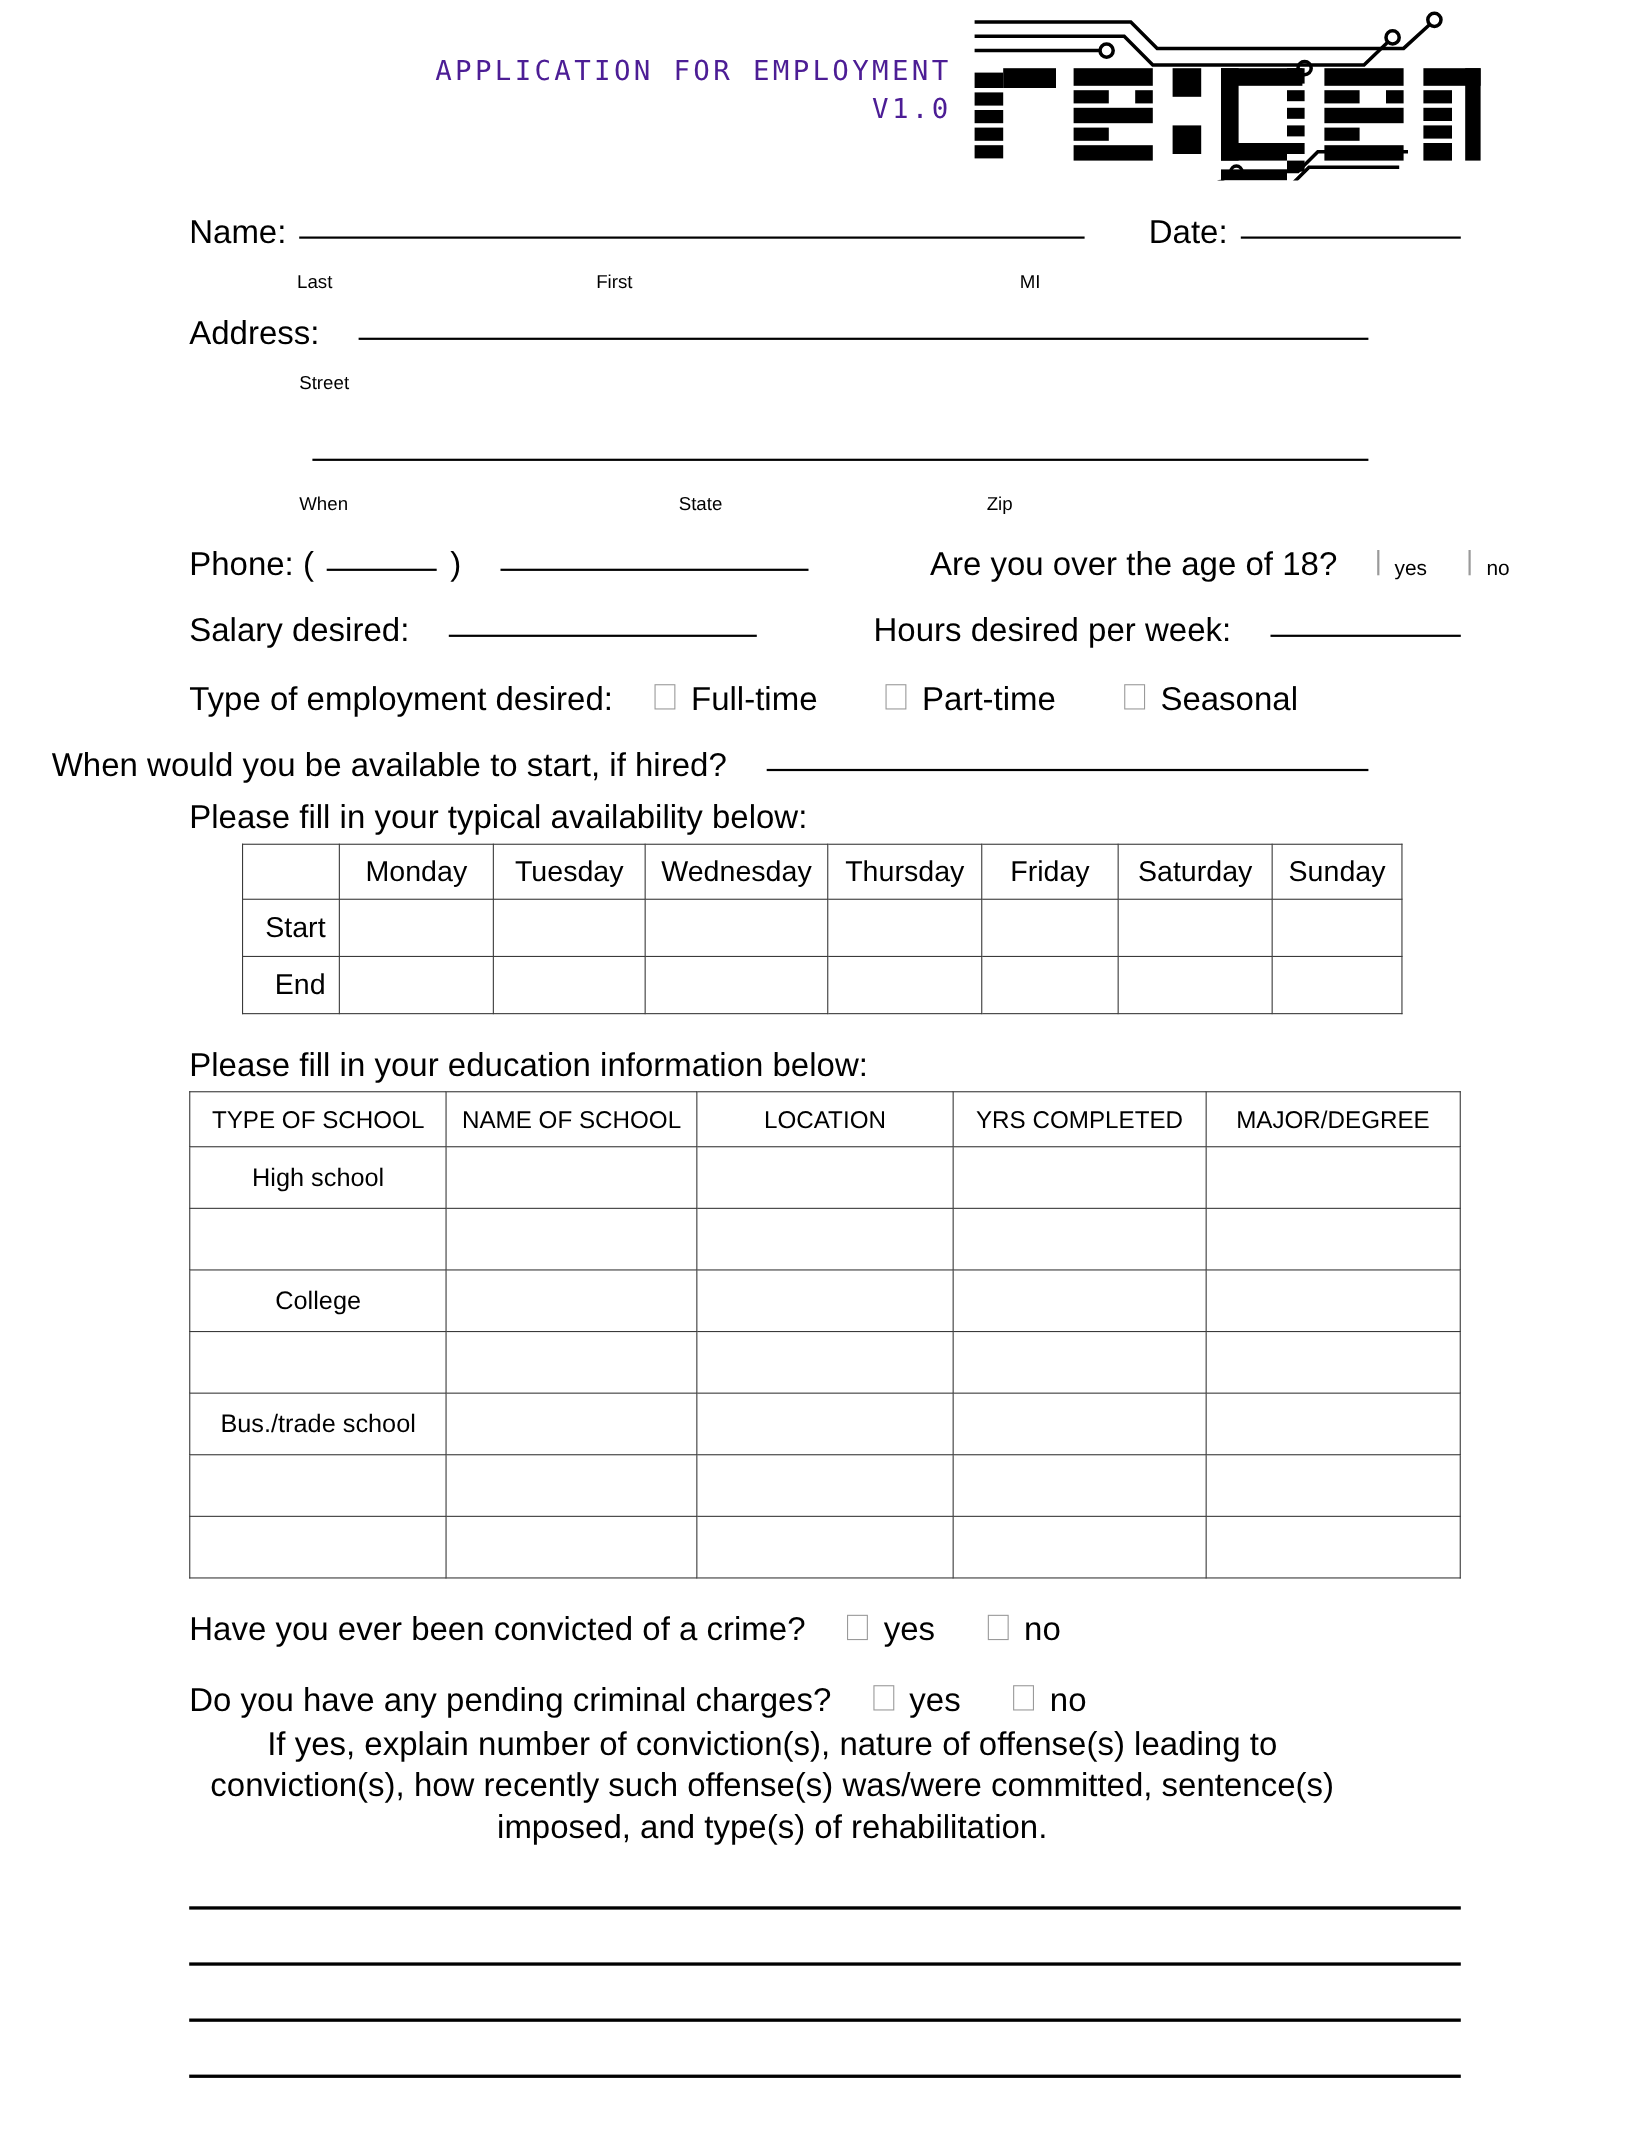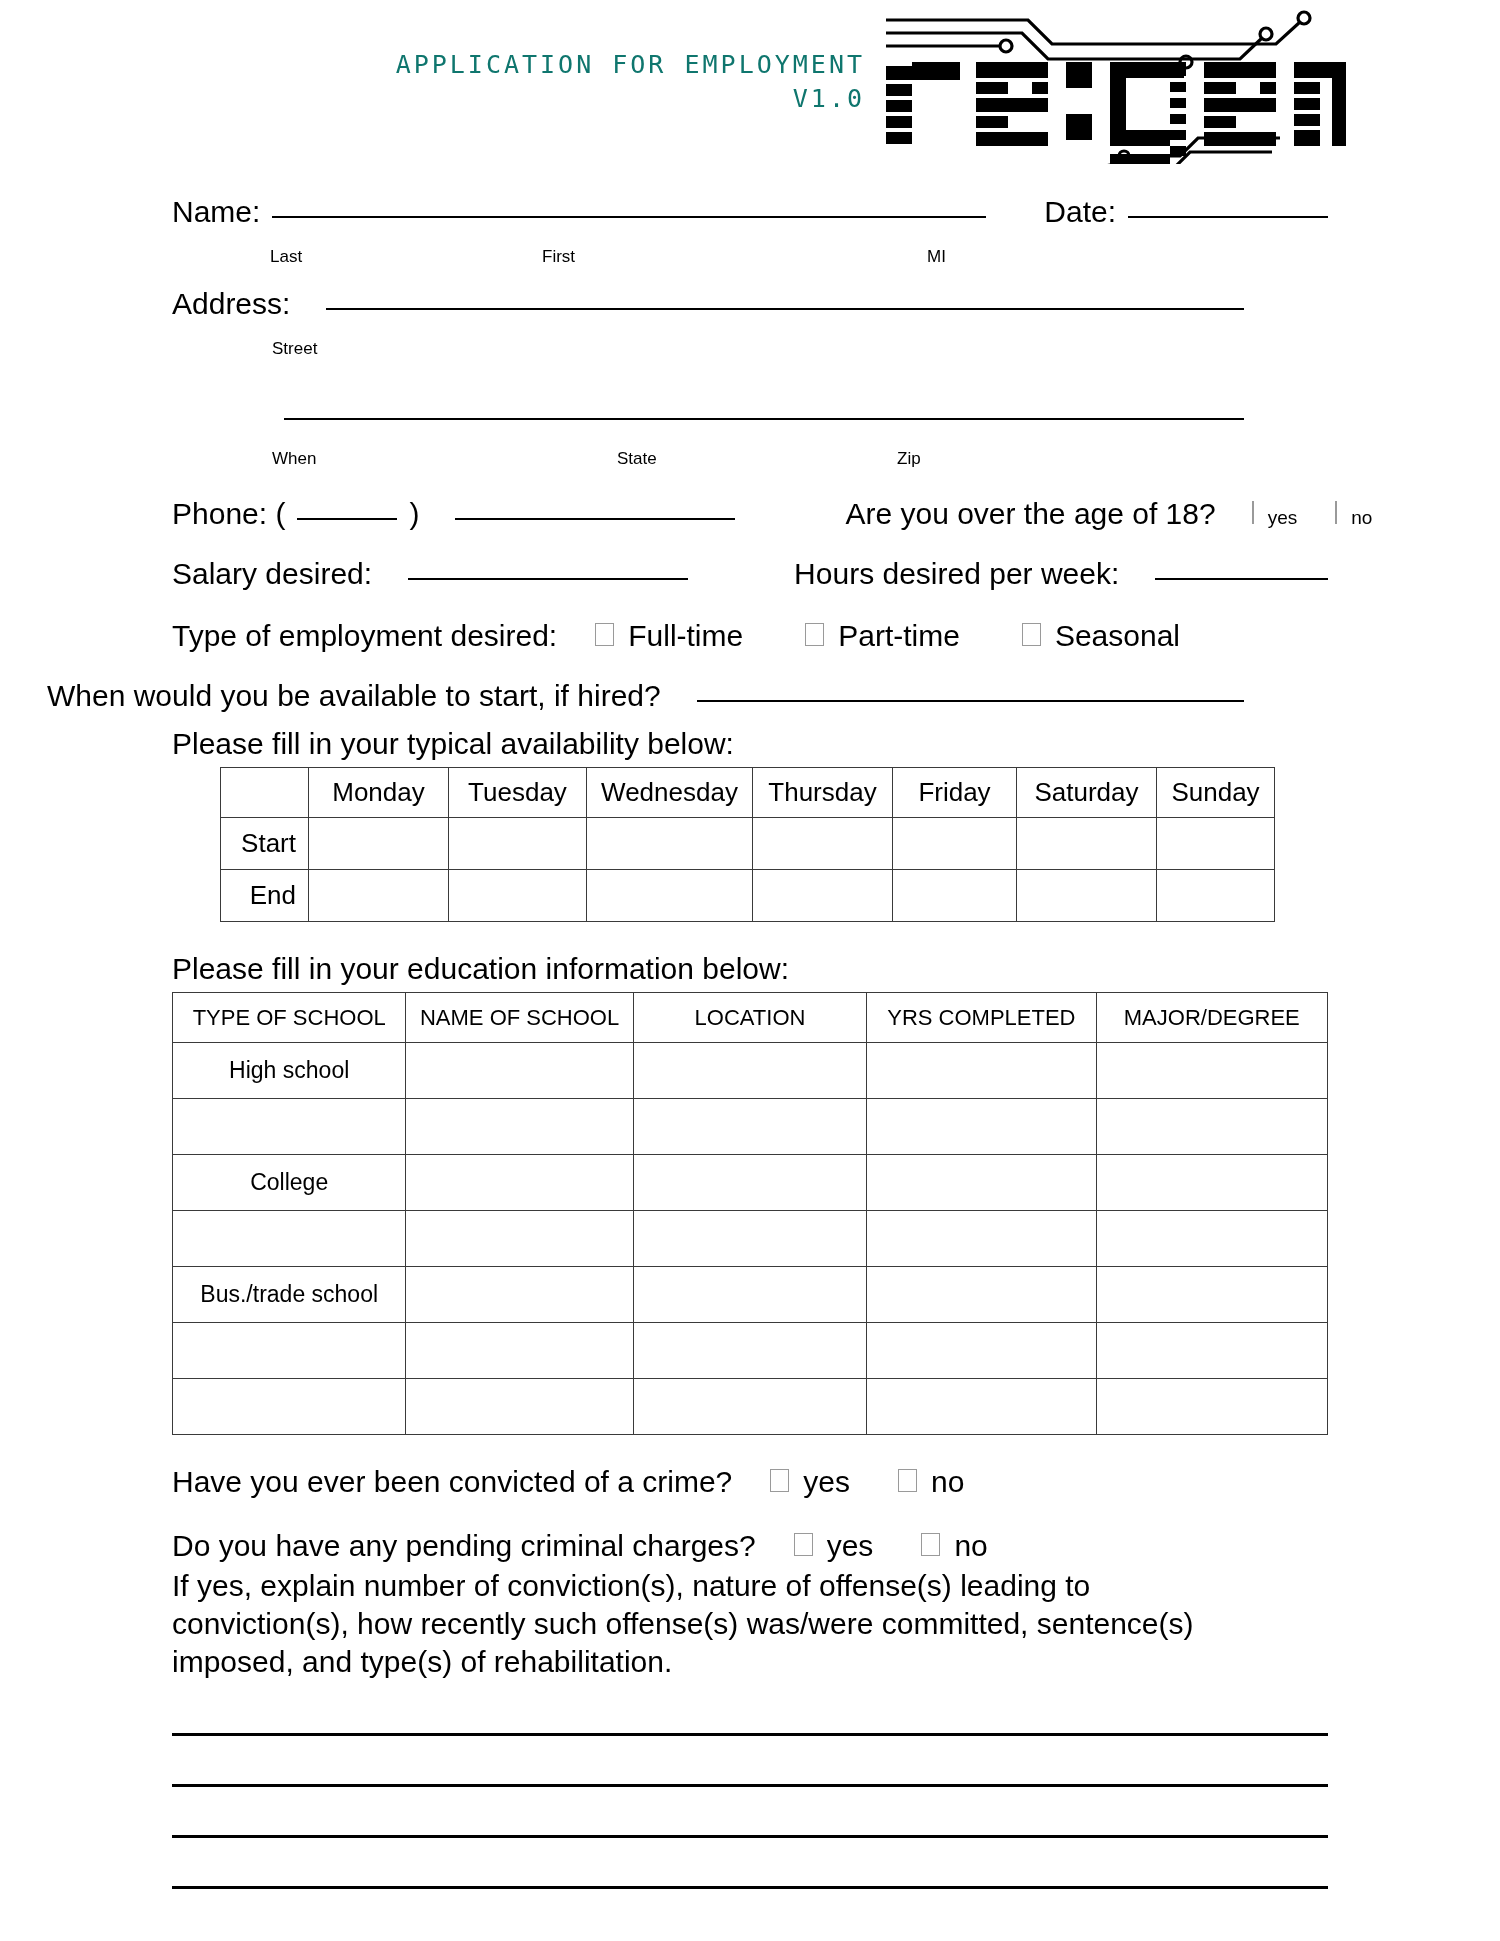--- a/index.html
+++ b/index.html
@@ -26,21 +26,21 @@
   .header-title-block {
     position: absolute;
     left: 345px;
     top: 48px;
     width: 520px;
     text-align: right;
     font-family: "DejaVu Sans Mono", "Liberation Mono", monospace;
     font-size: 25px;
     letter-spacing: 3.0px;
     line-height: 1.35;
-    color: #0f766e;
+    color: #4c1d95;
   }
   .header-title-main { display: block; }
   .header-title-version { display: block; }
 
   .logo-wrap {
     position: absolute;
     left: 880px;
     top: 4px;
     width: 470px;
     height: 160px;
@@ -439,21 +439,21 @@
           <td class="typecell"></td>
           <td></td>
           <td></td>
           <td></td>
           <td></td>
         </tr>
       </tbody>
     </table>
   </div>
 
-  <div class="pad" style="margin-top:32px;">
+  <div class="pad" style="margin-top:32px;text-align:center;">
 
     <div class="line-row">
       <span class="lbl">Have you ever been convicted of a crime?</span>
       <span style="flex:0 0 14px;"></span>
       <span class="checkbox"></span>
         <span class="cb-label">yes</span>
       <span style="flex:0 0 24px;"></span>
       <span class="checkbox"></span>
         <span class="cb-label">no</span>
     </div>

